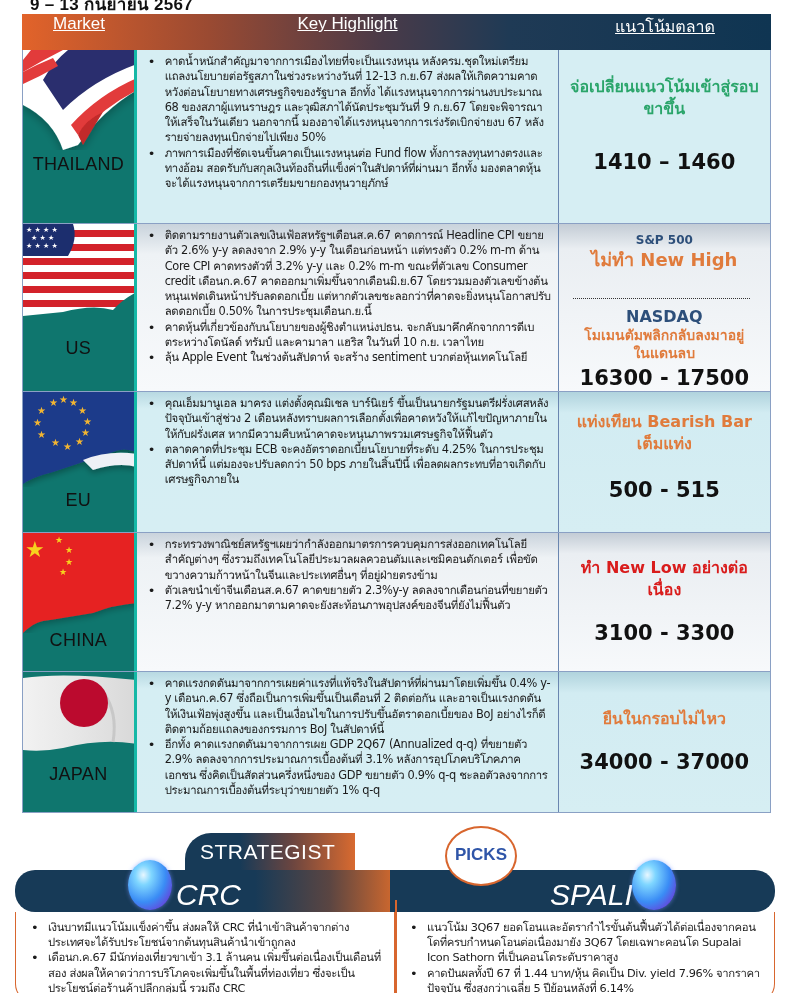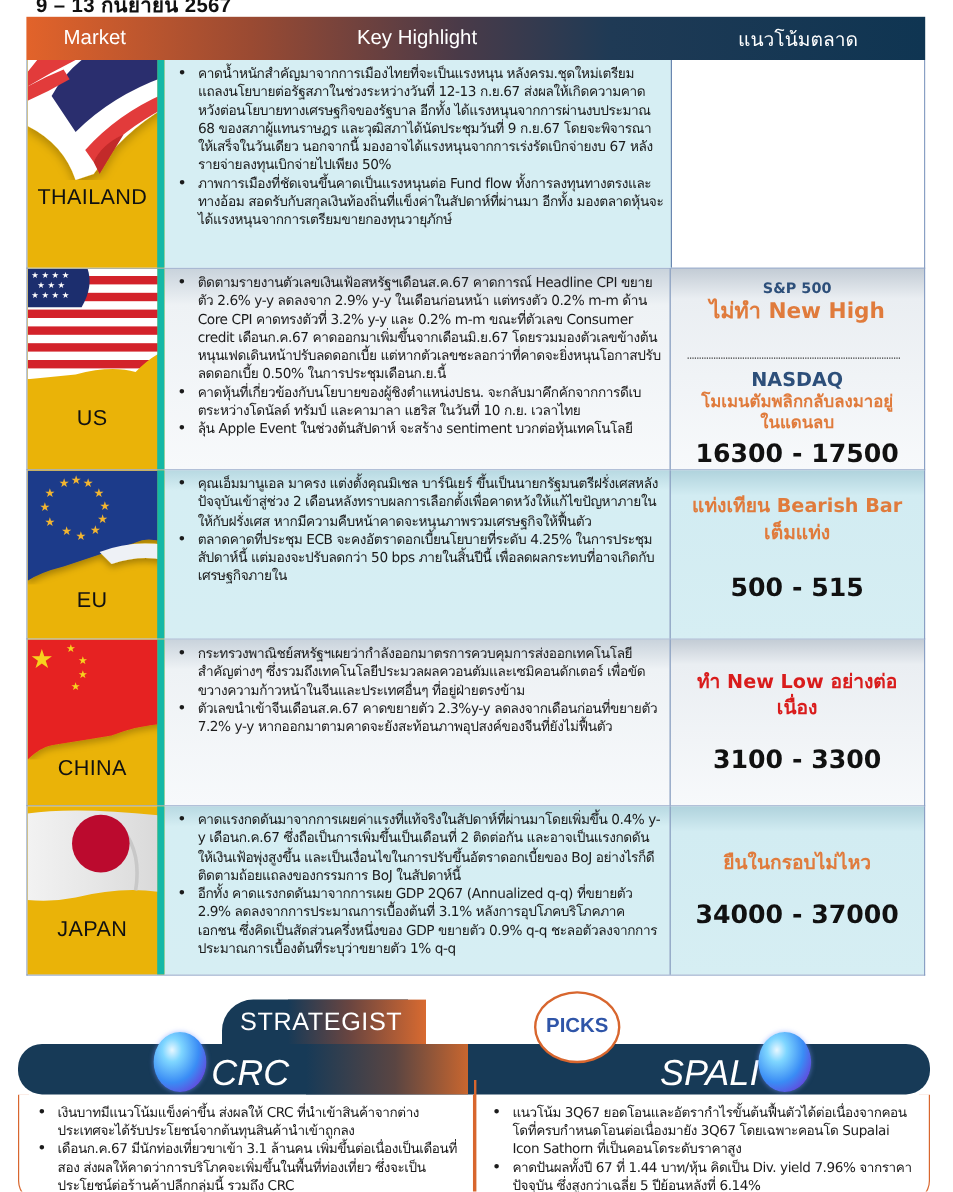--- a/index.html
+++ b/index.html
@@ -6,30 +6,30 @@
   html, body { width: 794px; height: 993px; overflow: hidden; background: #ffffff; }
   body { font-family: "DejaVu Sans", sans-serif; position: relative; color: #1a1a1a; }
 
   .date-title {
     position: absolute; left: 30px; top: -10px; font-size: 17px; font-weight: bold; color: #111;
     font-family: "Liberation Sans", sans-serif; letter-spacing: 0.3px;
   }
 
   .table { position: absolute; left: 22px; top: 14px; width: 749px; }
   .thead {
-    height: 36px; display: flex; align-items: center; color: #fff;
+    height: 36px; display: flex; align-items: flex-start; color: #fff;
     background: linear-gradient(90deg, #e2632a 0%, #9a4a32 25%, #4a3a48 48%, #1f3a55 65%, #0f3552 100%);
-    font-family: "Liberation Sans", sans-serif; font-size: 17px;
+    font-family: "Liberation Sans", sans-serif; font-size: 17px; text-decoration: underline;
   }
   .thead .c1 { width: 114px; text-align: center; }
   .thead .c2 { width: 423px; text-align: center; }
   .thead .c3 { width: 212px; text-align: center; font-size: 16px; }
 
   .row { display: flex; border-left: 1px solid #8aa0c4; border-right: 1px solid #8aa0c4; border-bottom: 1px solid #8aa0c4; }
-  .cell-flag { width: 114px; position: relative; background: #eab308; border-right: 6px solid #14b8a6; overflow: hidden; }
+  .cell-flag { width: 114px; position: relative; background: #0f766e; border-right: 3px solid #14b8a6; overflow: hidden; }
   .cell-body {
     width: 423px; background: #d6eef3; border-right: 1px solid #6a86b0;
     padding: 4px 6px 14px 8px; font-size: 11.4px; line-height: 15.3px; color: #1b1b1b;
     font-family: "DejaVu Sans", sans-serif; letter-spacing: -0.35px; overflow: hidden;
   }
   .cell-body.grey { background: linear-gradient(180deg, #c9d3dc 0%, #eef2f5 18%, #f7f9fb 100%); }
   .cell-body.light { background: linear-gradient(180deg, #b8d9e2 0%, #d5eef3 12%, #d6eef3 100%); }
   .cell-trend { width: 212px; text-align: center; position: relative; background: #d6eef3; }
   .cell-trend.grey { background: linear-gradient(180deg, #c3ccd5 0%, #eaeef2 15%, #f7f9fb 100%); }
   .cell-trend.light { background: linear-gradient(180deg, #b0d3dd 0%, #d2ecf2 15%, #d6eef3 100%); }
@@ -127,20 +127,24 @@
           <path d="M55,85 Q62,70 80,62 Q70,78 60,95 Z" fill="#c22a2a"></path>
         </g>
       </svg>
       <div class="country-label" style="top:104px;">THAILAND</div>
     </div>
     <div class="cell-body">
       <ul class="bullets">
         <li>คาดน้ำหนักสำคัญมาจากการเมืองไทยที่จะเป็นแรงหนุน หลังครม.ชุดใหม่เตรียมแถลงนโยบายต่อรัฐสภาในช่วงระหว่างวันที่ 12-13 ก.ย.67 ส่งผลให้เกิดความคาดหวังต่อนโยบายทางเศรษฐกิจของรัฐบาล อีกทั้ง ได้แรงหนุนจากการผ่านงบประมาณ 68 ของสภาผู้แทนราษฎร และวุฒิสภาได้นัดประชุมวันที่ 9 ก.ย.67 โดยจะพิจารณาให้เสร็จในวันเดียว นอกจากนี้ มองอาจได้แรงหนุนจากการเร่งรัดเบิกจ่ายงบ 67 หลังรายจ่ายลงทุนเบิกจ่ายไปเพียง 50%</li>
         <li>ภาพการเมืองที่ชัดเจนขึ้นคาดเป็นแรงหนุนต่อ Fund flow ทั้งการลงทุนทางตรงและทางอ้อม สอดรับกับสกุลเงินท้องถิ่นที่แข็งค่าในสัปดาห์ที่ผ่านมา อีกทั้ง มองตลาดหุ้นจะได้แรงหนุนจากการเตรียมขายกองทุนวายุภักษ์</li>
       </ul>
+    </div>
+    <div class="cell-trend">
+      <div class="trend-title green" style="position:absolute;left:6px;right:6px;top:26px;">จ่อเปลี่ยนแนวโน้มเข้าสู่รอบขาขึ้น</div>
+      <div class="trend-range" style="position:absolute;left:0;right:0;top:100px;">1410 – 1460</div>
     </div>
   </div>
 
   <div class="row" style="height:168px;">
     <div class="cell-flag">
       <svg class="flag" width="114" height="92" viewBox="0 0 114 92">
         <defs>
           <filter id="sh2">
               <feDropShadow dx="0" dy="4" stdDeviation="4" flood-opacity="0.25"></feDropShadow>
             </filter>

